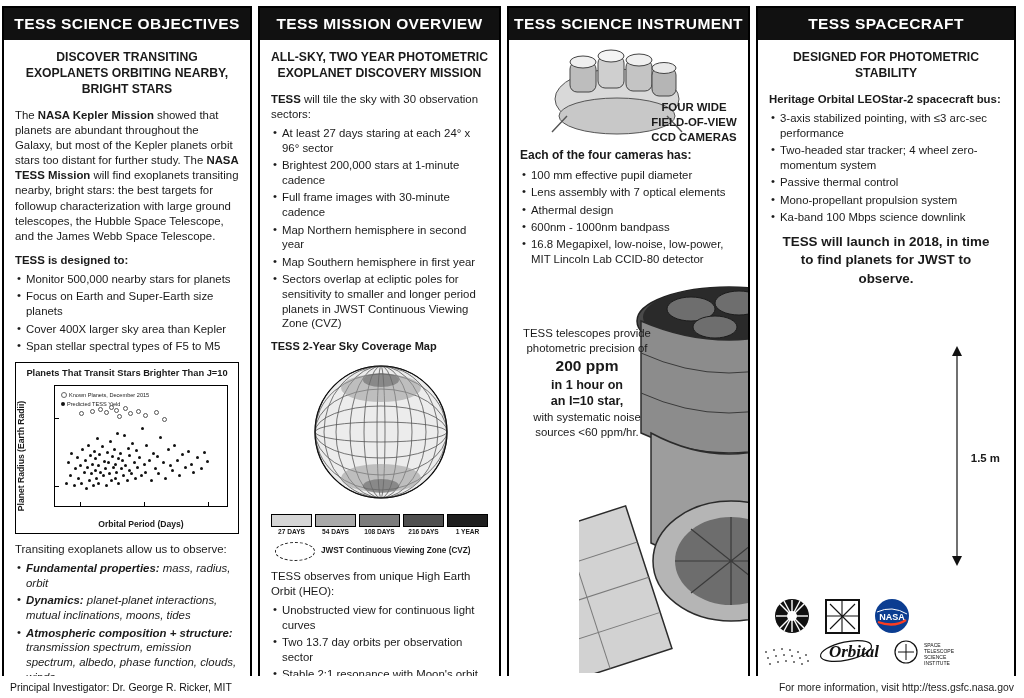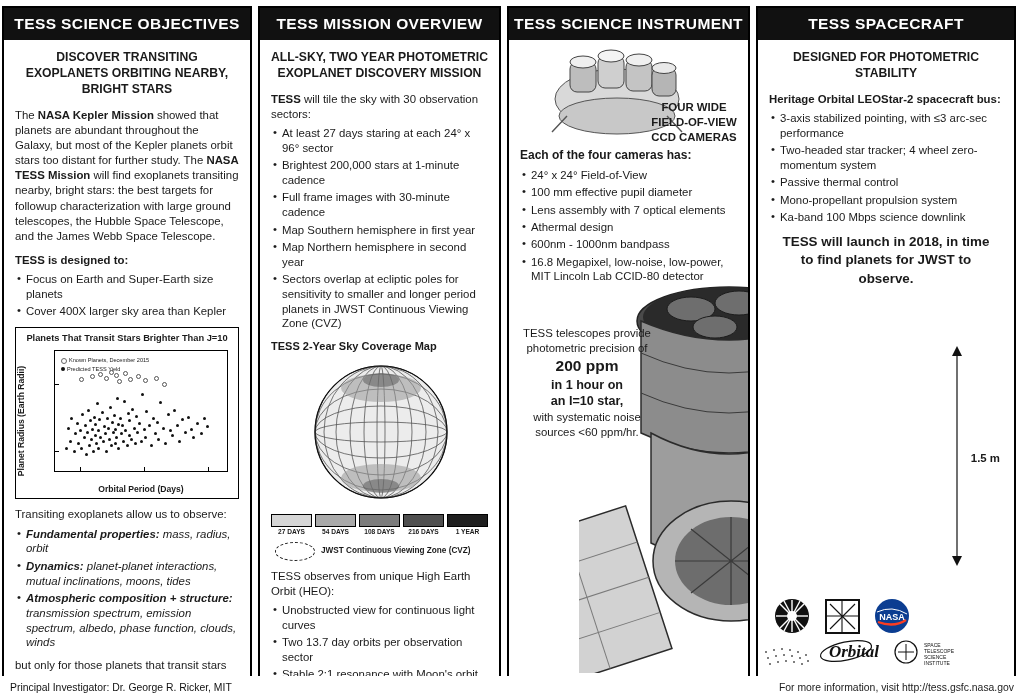--- a/index.html
+++ b/index.html
@@ -282,22 +282,24 @@
 
   <div class="panel" id="panel-objectives">
     <div class="panel-header">TESS SCIENCE OBJECTIVES</div>
     <div class="panel-body">
       <div class="subhead">DISCOVER TRANSITING EXOPLANETS ORBITING NEARBY, BRIGHT STARS</div>
 
       <p class="para">The <b>NASA Kepler Mission</b> showed that planets are abundant throughout the Galaxy, but most of the Kepler planets orbit stars too distant for further study. The <b>NASA TESS Mission</b> will find exoplanets transiting nearby, bright stars: the best targets for followup characterization with large ground telescopes, the Hubble Space Telescope, and the James Webb Space Telescope.</p>
 
       <p class="para" style="margin-bottom:4px;"><b>TESS is designed to:</b></p>
       <ul class="bul">
+        <li>Monitor 500,000 nearby stars for planets</li>
         <li>Focus on Earth and Super-Earth size planets</li>
         <li>Cover 400X larger sky area than Kepler</li>
+        <li>Span stellar spectral types of F5 to M5</li>
       </ul>
 
       <div class="chart-box">
         <div class="chart-title">Planets That Transit Stars Brighter Than J=10</div>
         <div class="chart-area">
           <div class="ylab">Planet Radius (Earth Radii)</div>
           <div class="plot" id="plot">
             <div class="legend-mini">
               <div class="row">
                   <span class="sw open"></span>
@@ -439,22 +441,22 @@
   <div class="panel" id="panel-mission">
     <div class="panel-header">TESS MISSION OVERVIEW</div>
     <div class="panel-body">
       <div class="subhead">ALL-SKY, TWO YEAR PHOTOMETRIC EXOPLANET DISCOVERY MISSION</div>
 
       <p class="para" style="margin-bottom:4px;"><b>TESS</b> will tile the sky with 30 observation sectors:</p>
       <ul class="bul">
         <li>At least 27 days staring at each 24° x 96° sector</li>
         <li>Brightest 200,000 stars at 1-minute cadence</li>
         <li>Full frame images with 30-minute cadence</li>
+        <li>Map Northern hemisphere in second year</li>
         <li>Map Southern hemisphere in first year</li>
-        <li>Map Northern hemisphere in second year</li>
         <li>Sectors overlap at ecliptic poles for sensitivity to smaller and longer period planets in JWST Continuous Viewing Zone (CVZ)</li>
       </ul>
 
       <div class="globe-title">TESS 2-Year Sky Coverage Map</div>
       <div class="globe-wrap">
         <svg viewBox="0 0 220 152" width="220" height="152">
           <defs>
             <clipPath id="globeClip">
                 <circle cx="110" cy="74" r="66"></circle>
               </clipPath>
@@ -543,21 +545,20 @@
             <ellipse cx="105" cy="72" rx="58" ry="18" fill="#c8c8c8" stroke="#555" stroke-width="1"></ellipse>
             <path d="M55,72 L40,88 M155,72 L170,88" stroke="#555" stroke-width="1.4" fill="none"></path>
           </g>
         </svg>
       </div>
 
       <div class="cam-callout">FOUR WIDE FIELD-OF-VIEW CCD CAMERAS</div>
 
       <div class="each-cam">Each of the four cameras has:</div>
       <ul class="bul">
-        <li>24° x 24° Field-of-View</li>
         <li>100 mm effective pupil diameter</li>
         <li>Lens assembly with 7 optical elements</li>
         <li>Athermal design</li>
         <li>600nm - 1000nm bandpass</li>
         <li>16.8 Megapixel, low-noise, low-power, MIT Lincoln Lab CCID-80 detector</li>
       </ul>
     </div>
 
     <div style="position:absolute;left:70px;top:235px;width:400px;height:430px;pointer-events:none;">
       <svg viewBox="0 0 400 430" width="400" height="430">

